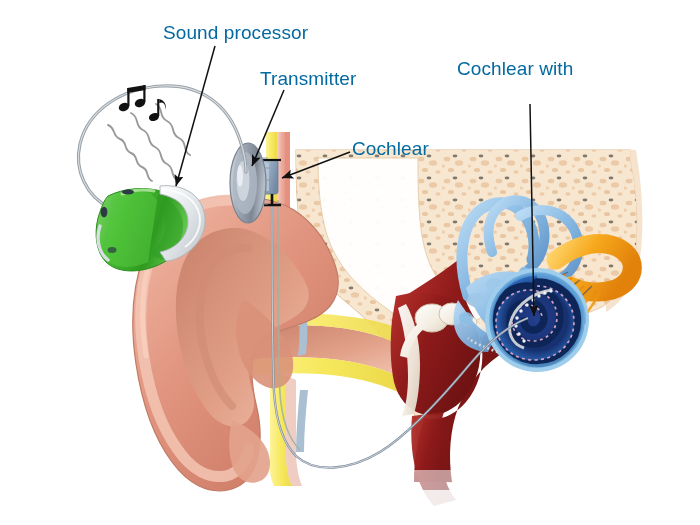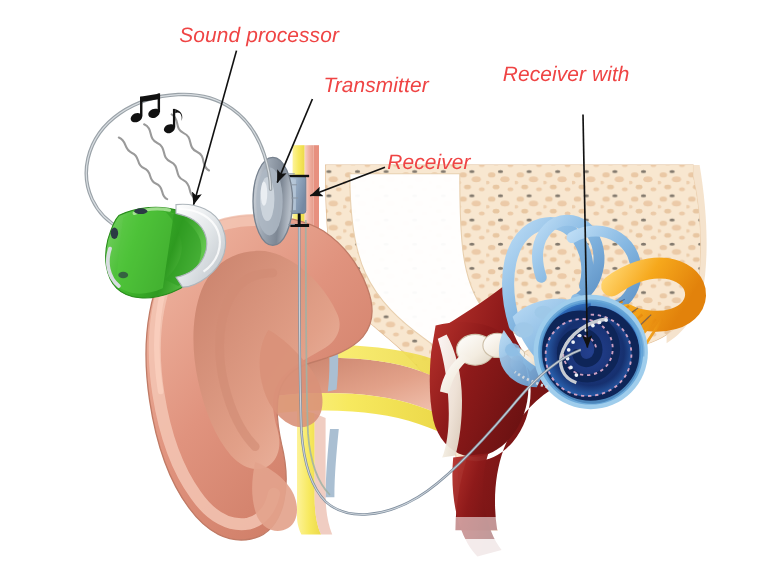--- a/index.html
+++ b/index.html
@@ -1,24 +1,24 @@
 <!DOCTYPE html>
 <html><head>
 <meta charset="utf-8">
 <title>Cochlear Implant Diagram</title>
 <style>
   html,body{margin:0;padding:0;background:#ffffff;}
   body{width:700px;height:525px;overflow:hidden;
        font-family:"Liberation Sans","DejaVu Sans",sans-serif;}
   #stage{position:relative;width:700px;height:525px;background:#ffffff;}
   svg.layer{position:absolute;left:0;top:0;width:700px;height:525px;}
-  .lbl{position:absolute;font-size:19px;color:#ef4444;line-height:1.18;
-       white-space:pre;letter-spacing:.1px;font-style:italic;}
+  .lbl{position:absolute;font-size:19px;color:#0369a1;line-height:1.18;
+       white-space:pre;letter-spacing:.1px;}
   #lbl-sound{left:163px;top:22px;}
-  #lbl-trans{left:294px;top:68px;}
+  #lbl-trans{left:260px;top:68px;}
   #lbl-recv{left:352px;top:138px;}
   #lbl-coch{left:457px;top:58px;}
 </style>
 </head>
 <body>
 
 <div id="stage">
 
   <svg class="layer" viewBox="0 0 700 525">
     <defs>
@@ -513,16 +513,16 @@
     <g stroke="#111111" stroke-width="1.5" fill="none">
       <line x1="215" y1="46" x2="176" y2="186" marker-end="url(#arw)"></line>
       <line x1="284" y1="90" x2="252" y2="166" marker-end="url(#arw)"></line>
       <line x1="350" y1="152" x2="282" y2="178" marker-end="url(#arw)"></line>
       <line x1="530" y1="104" x2="534" y2="316" marker-end="url(#arw)"></line>
     </g>
   </svg>
 
   <div class="lbl" id="lbl-sound">Sound processor</div>
   <div class="lbl" id="lbl-trans">Transmitter</div>
-  <div class="lbl" id="lbl-recv">Receiver</div>
-  <div class="lbl" id="lbl-coch"><span>Receiver with</span><br></div>
+  <div class="lbl" id="lbl-recv">Cochlear</div>
+  <div class="lbl" id="lbl-coch"><span>Cochlear with</span><br></div>
 
 </div>
 
 </body></html>

